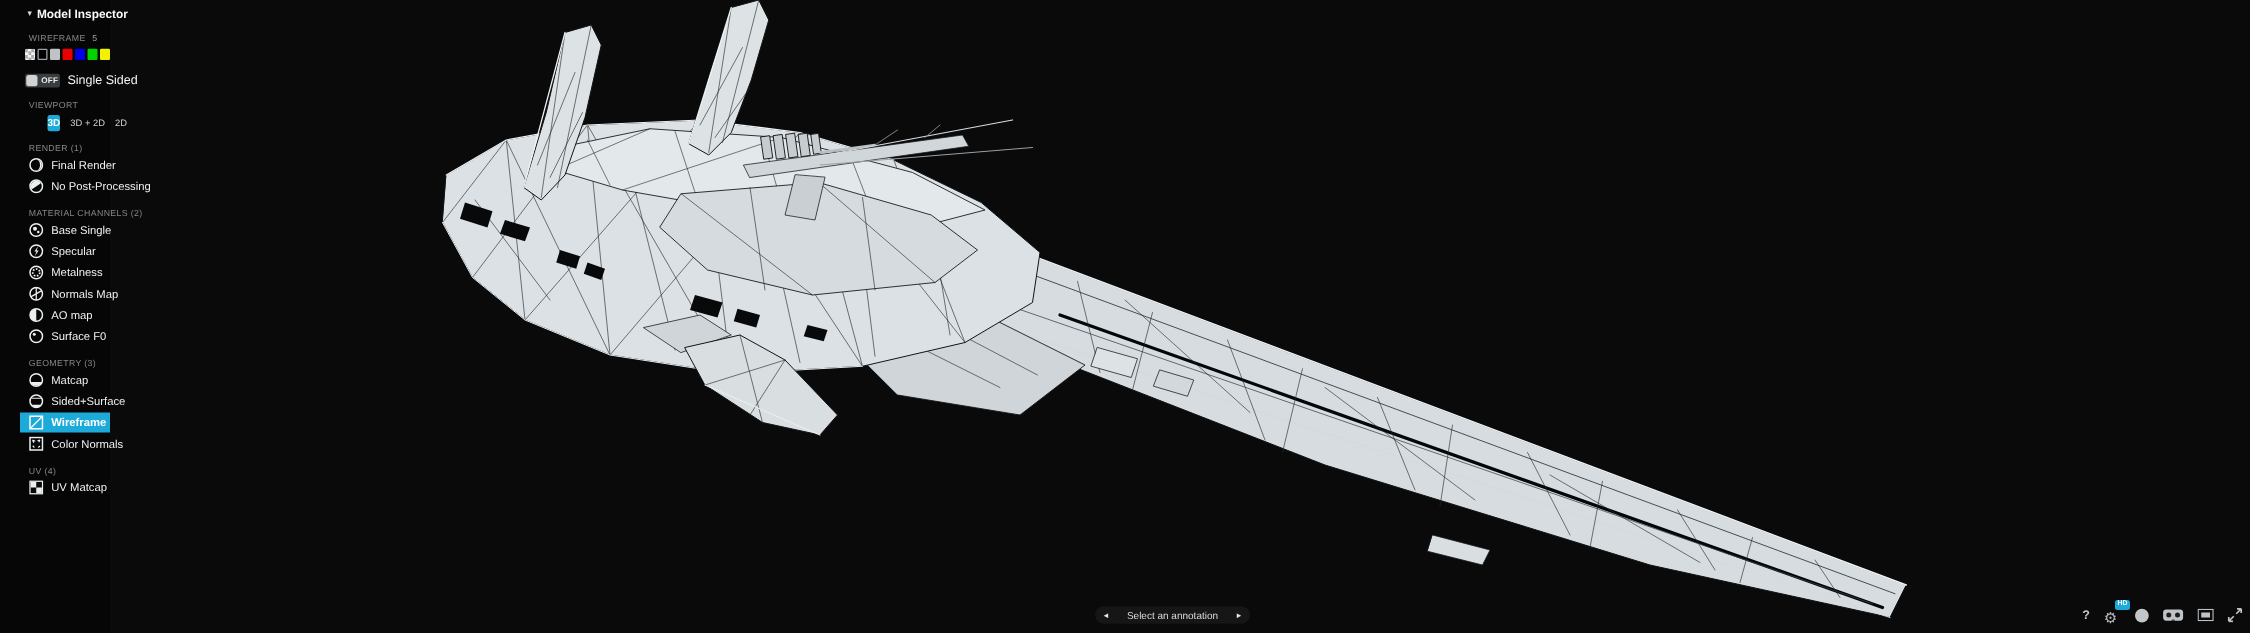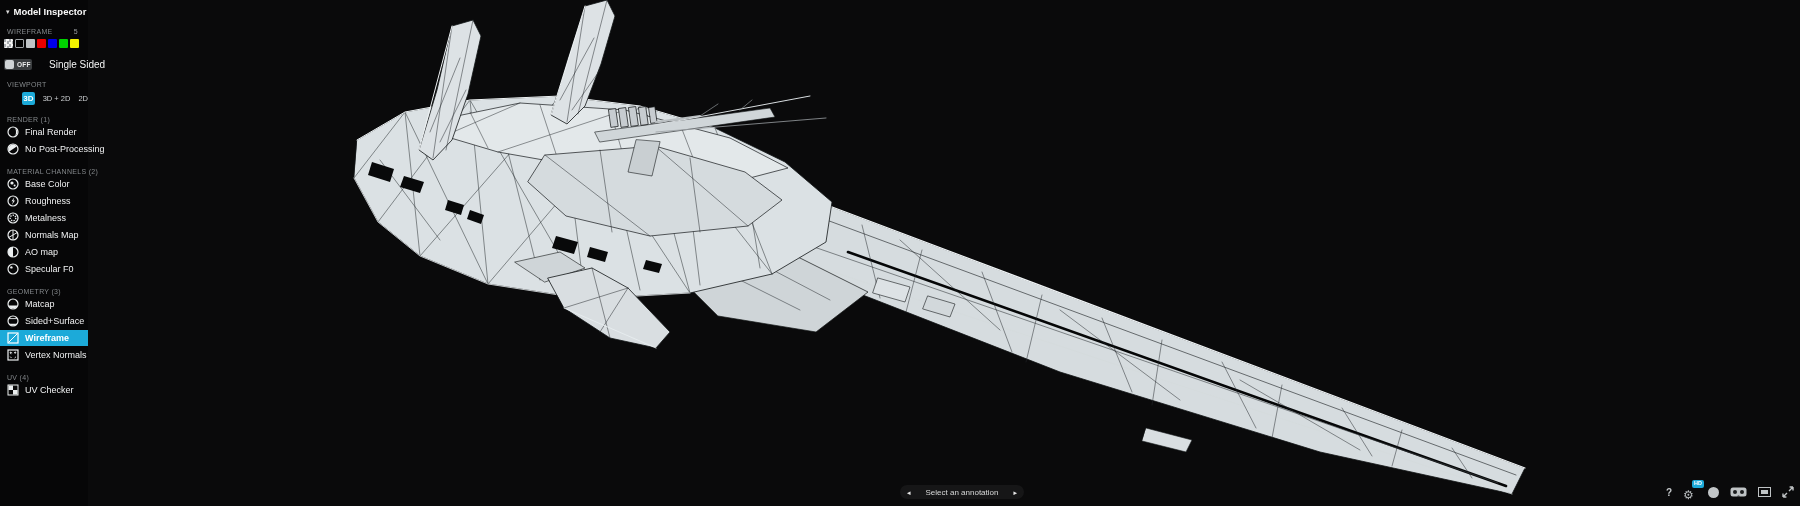--- a/index.html
+++ b/index.html
@@ -13,42 +13,42 @@
 
   
   .viewport {
     position:absolute; inset:0; background:#0a0a0b; z-index:1;
   }
   .viewport svg { position:absolute; left:0; top:0; }
 
   
   .sidebar {
     position:absolute; left:0; top:0; width:88px; height:506px;
-    background:#060607; z-index:3; color:#fff;
+    background:#060607; z-index:3; color:#fff;padding-left:16px;
   }
   .hdr { display:flex; align-items:center; gap:4px; padding:6px 0 0 6px; }
   .hdr .tri { font-size:7px; color:#dcdcdc; line-height:1; }
   .hdr .ttl { font-size:9.5px; font-weight:bold; color:#fafafa; white-space:nowrap; }
 
   .seclabel {
     display:flex; justify-content:space-between; align-items:center;
     margin-top:11px; padding:0 10px 0 7px;
     font-size:7px; letter-spacing:.3px; color:#84888b; white-space:nowrap;
   }
   .seclabel .shortcut { color:#9b9fa2; }
 
   .swatches { display:flex; gap:2px; padding-left:4px; margin-top:4px; }
   .sw { width:9px; height:9px; border-radius:1px; }
   .sw.checker {
     background-image:conic-gradient(#f3f3f3 25%, #a8acaf 0 50%, #f3f3f3 0 75%, #a8acaf 0);
     background-size:5px 5px;
   }
   .sw.outlined { border:1px solid #9da1a4; }
 
-  .toggle-row { display:flex; align-items:center; gap:17px; margin:11px 0 0 4px; }
+  .toggle-row { display:flex; align-items:center; gap:6px; margin:11px 0 0 4px; }
   .toggle {
     width:28px; height:11px; background:#3a3d3f; border-radius:2px;
     display:flex; align-items:center; flex:0 0 auto;
   }
   .knob { width:9px; height:9px; background:#cfd3d5; border-radius:2px; margin-left:1px; }
   .toggle-state { font-size:6.5px; font-weight:bold; color:#ececec; margin-left:3px; letter-spacing:.2px; }
   .single-sided-label { font-size:10px; color:#f3f4f4; white-space:nowrap; }
 
   .vp-row { display:flex; align-items:center; gap:8px; margin:4px 0 0 3px; }
   .vp-btn { font-size:7.5px; color:#cdd0d2; white-space:nowrap;text-align:right; }
@@ -57,21 +57,21 @@
     border-radius:2px; font-size:8px; font-weight:bold; color:#fff;
   }
 
   .item { display:flex; align-items:center; gap:6px; padding:2px 0 2px 7px; margin-top:1px; }
   .item .ic { width:12px; height:12px; flex:0 0 auto; display:block; }
   .item .lbl { font-size:9px; color:#f0f1f2; white-space:nowrap; }
   .item.active .lbl { font-weight:bold; color:#fff; }
 
   
   .annotation-bar {
-    position:absolute; left:900px; top:485px; width:124px; height:14px;
+    position:absolute; left:876px; top:485px; width:124px; height:14px;
     background:#161617; border-radius:7px; z-index:3;
     display:flex; align-items:center; justify-content:space-between; padding:0 7px;
   }
   .annotation-bar .arrow { font-size:7px; color:#e9e9e9; line-height:1; }
   .annotation-bar .txt { font-size:8px; color:#d8d9d9; white-space:nowrap; }
 
   
   .toolbar {
     position:absolute; right:6px; bottom:5px; height:18px; z-index:3;
     display:flex; align-items:center; gap:11px;
@@ -277,28 +277,28 @@
 
   <div class="seclabel">
     <span>MATERIAL CHANNELS (2)</span>
   </div>
   <div class="item">
     <svg class="ic" viewBox="0 0 12 12">
       <circle cx="6" cy="6" r="5" fill="none" stroke="#eceff0" stroke-width="1.2"></circle>
       <circle cx="5" cy="5" r="1.6" fill="#eceff0"></circle>
       <circle cx="7.6" cy="7.6" r="1" fill="#eceff0"></circle>
     </svg>
-    <span class="lbl">Base Color</span>
+    <span class="lbl">Base Single</span>
   </div>
   <div class="item">
     <svg class="ic" viewBox="0 0 12 12">
       <circle cx="6" cy="6" r="5" fill="none" stroke="#eceff0" stroke-width="1.2"></circle>
       <path d="M7.5 2 L4.5 6.2 L6.2 6.2 L4.8 10 L8 5.4 L6.3 5.4 Z" fill="#eceff0"></path>
     </svg>
-    <span class="lbl">Roughness</span>
+    <span class="lbl">Specular</span>
   </div>
   <div class="item">
     <svg class="ic" viewBox="0 0 12 12">
       <circle cx="6" cy="6" r="5" fill="none" stroke="#eceff0" stroke-width="1.2"></circle>
       <circle cx="6" cy="6" r="2.8" fill="none" stroke="#eceff0" stroke-width="1.4" stroke-dasharray="1.3 1.2"></circle>
     </svg>
     <span class="lbl">Metalness</span>
   </div>
   <div class="item">
     <svg class="ic" viewBox="0 0 12 12">
@@ -312,21 +312,21 @@
       <circle cx="6" cy="6" r="5" fill="none" stroke="#eceff0" stroke-width="1.2"></circle>
       <path d="M6 1 A5 5 0 0 0 6 11 Z" fill="#eceff0"></path>
     </svg>
     <span class="lbl">AO map</span>
   </div>
   <div class="item">
     <svg class="ic" viewBox="0 0 12 12">
       <circle cx="6" cy="6" r="5" fill="none" stroke="#eceff0" stroke-width="1.2"></circle>
       <circle cx="4.4" cy="4.4" r="1.2" fill="#eceff0"></circle>
     </svg>
-    <span class="lbl">Specular F0</span>
+    <span class="lbl">Surface F0</span>
   </div>
 
   <div class="seclabel">
     <span>GEOMETRY (3)</span>
   </div>
   <div class="item">
     <svg class="ic" viewBox="0 0 12 12">
       <circle cx="6" cy="6" r="5" fill="none" stroke="#eceff0" stroke-width="1.2"></circle>
       <path d="M1.4 7.5 A5 5 0 0 0 10.6 7.5 Z" fill="#eceff0"></path>
     </svg>
@@ -345,33 +345,33 @@
       <rect x="1" y="1" width="10" height="10" fill="none" stroke="#ffffff" stroke-width="1.2"></rect>
       <path d="M1.6 10.4 L10.4 1.6" stroke="#ffffff" stroke-width="1"></path>
     </svg>
     <span class="lbl">Wireframe</span>
   </div>
   <div class="item">
     <svg class="ic" viewBox="0 0 12 12">
       <rect x="1" y="1" width="10" height="10" fill="none" stroke="#eceff0" stroke-width="1.2"></rect>
       <path d="M4 5.2 L3 3 M3 3 L5.2 4 M8 4.8 L9 3 M9 3 L7 3.6 M4.5 9 L3.2 7.6 M7.6 9 L9 7.8" stroke="#eceff0" stroke-width="0.9" fill="none"></path>
     </svg>
-    <span class="lbl">Vertex Normals</span>
+    <span class="lbl">Color Normals</span>
   </div>
 
   <div class="seclabel">
     <span>UV (4)</span>
   </div>
   <div class="item">
     <svg class="ic" viewBox="0 0 12 12">
       <rect x="1" y="1" width="10" height="10" fill="#0a0a0a" stroke="#eceff0" stroke-width="1"></rect>
       <rect x="1.5" y="1.5" width="4.5" height="4.5" fill="#eceff0"></rect>
       <rect x="6" y="6" width="4.5" height="4.5" fill="#eceff0"></rect>
     </svg>
-    <span class="lbl">UV Checker</span>
+    <span class="lbl">UV Matcap</span>
   </div>
 </div>
 
 <div class="annotation-bar">
   <span class="arrow">◂</span>
   <span class="txt">Select an annotation</span>
   <span class="arrow">▸</span>
 </div>
 
 <div class="toolbar">

